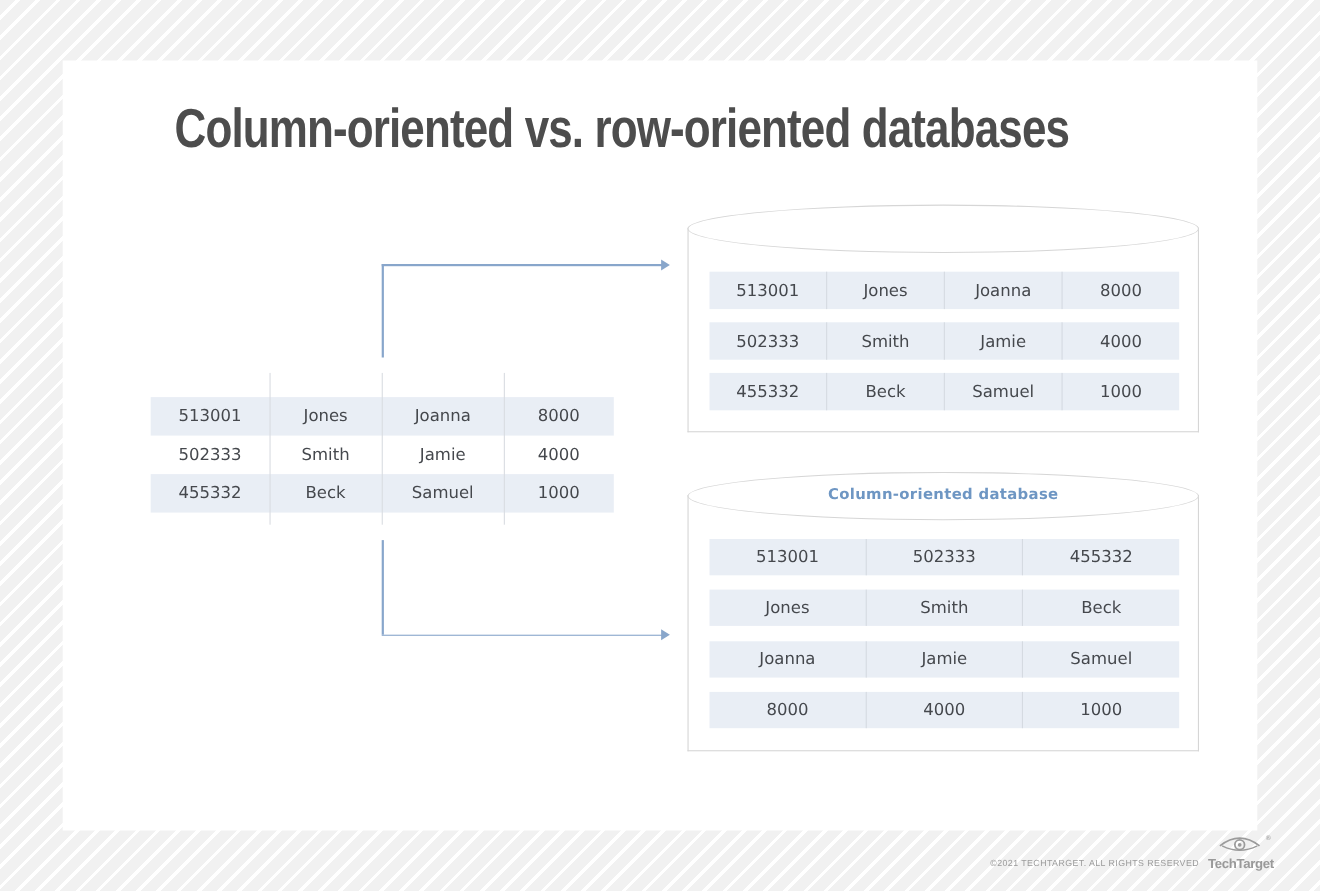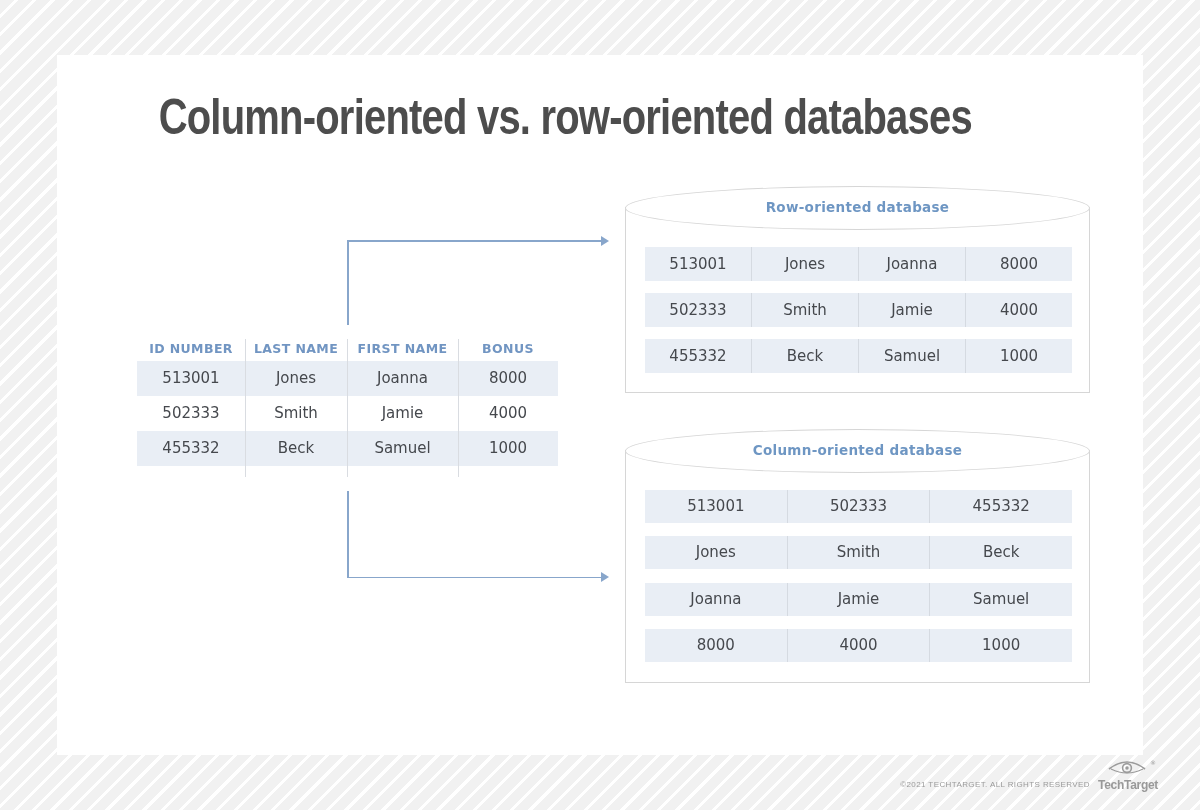--- a/index.html
+++ b/index.html
@@ -58,26 +58,20 @@
 <body>
 
 <div class="canvas">
 
   <div class="panel"></div>
 
   <div class="title-wrap">
     <span class="title">Column-oriented vs. row-oriented databases</span>
   </div>
 
-  <div class="src-head">
-    <span class="hcell w1">ID NUMBER</span>
-    <span class="hcell w2">LAST NAME</span>
-    <span class="hcell w3">FIRST NAME</span>
-    <span class="hcell w4">BONUS</span>
-  </div>
 
   <div class="src-row shaded" style="top:361px;">
     <span class="cell w1">513001</span>
     <span class="cell w2">Jones</span>
     <span class="cell w3">Joanna</span>
     <span class="cell w4">8000</span>
   </div>
   <div class="src-row" style="top:396px;">
     <span class="cell w1">502333</span>
     <span class="cell w2">Smith</span>
@@ -99,21 +93,20 @@
   <div class="conn" style="left:347px;top:240px;width:255px;height:1.5px;"></div>
   <div class="arrow-r" style="left:601px;top:236px;"></div>
 
   <div class="conn" style="left:347px;top:491px;width:1.5px;height:86px;"></div>
   <div class="conn" style="left:347px;top:576.5px;width:255px;height:1.5px;"></div>
   <div class="arrow-r" style="left:601px;top:572px;"></div>
 
   <div class="cyl" style="left:625px;top:186px;height:207px;">
     <div class="cyl-body" style="height:185px;"></div>
     <div class="cyl-top"></div>
-    <div class="cyl-label">Row-oriented database</div>
 
     <div class="strip h34" style="top:61px;height:34px;">
       <span class="dcell sep">513001</span>
       <span class="dcell sep">Jones</span>
       <span class="dcell sep">Joanna</span>
       <span class="dcell">8000</span>
     </div>
     <div class="strip h34" style="top:107px;height:34px;">
       <span class="dcell sep">502333</span>
       <span class="dcell sep">Smith</span>

